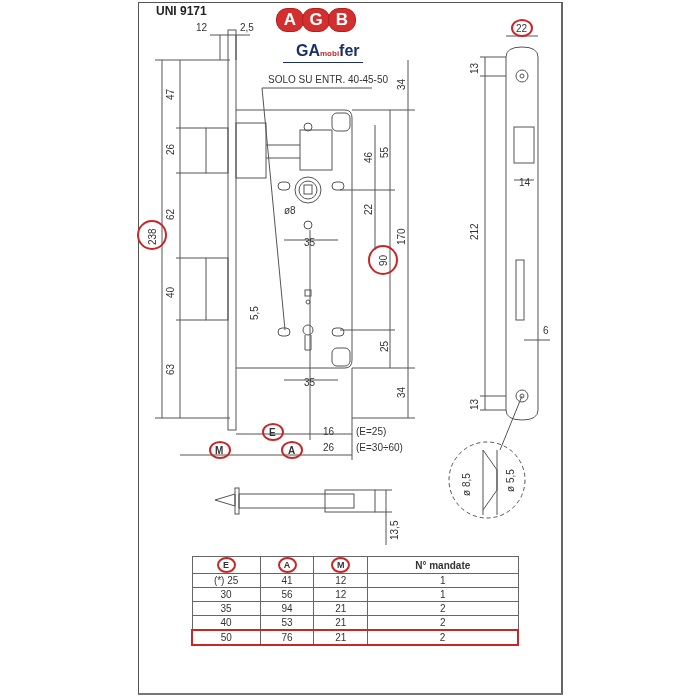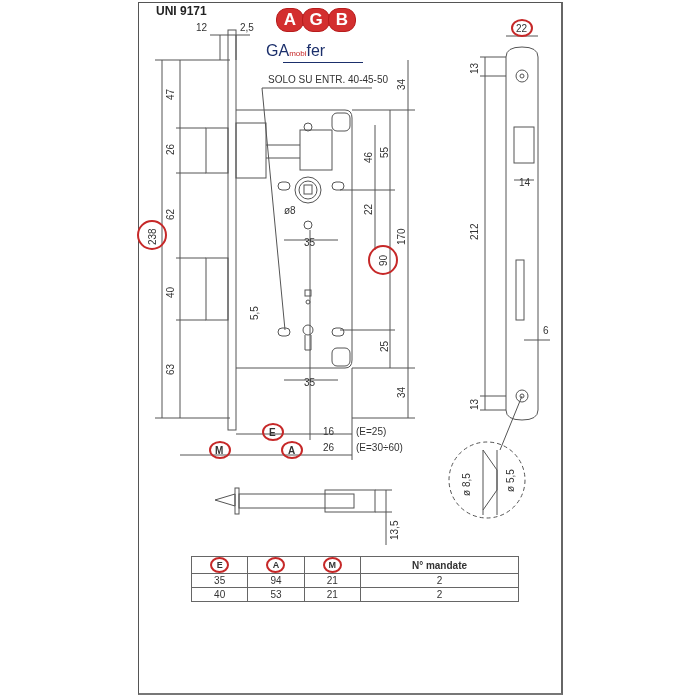--- a/index.html
+++ b/index.html
@@ -1,21 +1,21 @@
 <!DOCTYPE html>
 <html><head>
 <meta charset="utf-8">
 <style>
   html,body{margin:0;padding:0;background:#fff;}
   body{width:700px;height:700px;position:relative;overflow:hidden;font-family:"Liberation Sans",sans-serif;color:#333;}
   .frame{position:absolute;left:138px;top:2px;width:425px;height:693px;border:1px solid #555;border-right:2px solid #666;border-bottom:2px solid #777;box-sizing:border-box;}
   .title{position:absolute;left:156px;top:4px;font-weight:bold;font-size:12px;color:#222;}
   .logo-agb{position:absolute;left:276px;top:8px;display:flex;}
   .logo-agb span{display:inline-block;width:26px;height:22px;border-radius:11px;background:#d32f2f;color:#fff;font-weight:bold;font-size:17px;text-align:center;line-height:22px;margin-right:-2px;border:1px solid #b71c1c;}
-  .logo-ga{position:absolute;left:266px;top:42px;font-weight:normal;font-size:16px;color:#1b2f6b;}
+  .logo-ga{position:absolute;left:296px;top:42px;font-weight:bold;font-size:16px;color:#1b2f6b;}
   .logo-ga small{font-size:8px;color:#c62828;}
   .logo-line{position:absolute;left:283px;top:62px;width:80px;height:1px;background:#1b2f6b;}
   svg.drawing{position:absolute;left:0;top:0;}
   .t{font-family:"Liberation Sans",sans-serif;font-size:10px;fill:#333;}
   table.spec{position:absolute;left:191px;top:556px;border-collapse:collapse;width:328px;font-size:10px;}
   table.spec td,table.spec th{border:1px solid #666;height:13px;padding:0;text-align:center;font-weight:normal;color:#333;}
   table.spec th{font-weight:bold;}
   .circ{display:inline-block;width:15px;height:12px;border:2px solid #c62828;border-radius:50%;line-height:12px;font-weight:bold;font-size:9px;}
   tr.hl td{border-top:2px solid #c62828;border-bottom:2px solid #c62828;}
   tr.hl td:first-child{border-left:2px solid #c62828;}
@@ -176,25 +176,43 @@
 
 <table class="spec">
   <tbody>
       <tr>
     <th><span class="circ">E</span></th>
     <th><span class="circ">A</span></th>
     <th><span class="circ">M</span></th>
     <th>N° mandate</th>
   </tr>
   <tr>
+        <td>(*) 25</td>
+        <td>41</td>
+        <td>12</td>
+        <td>1</td>
+      </tr>
+  <tr>
+        <td>30</td>
+        <td>56</td>
+        <td>12</td>
+        <td>1</td>
+      </tr>
+  <tr>
         <td>35</td>
         <td>94</td>
         <td>21</td>
         <td>2</td>
       </tr>
   <tr>
         <td>40</td>
         <td>53</td>
         <td>21</td>
         <td>2</td>
       </tr>
+  <tr class="hl">
+        <td>50</td>
+        <td>76</td>
+        <td>21</td>
+        <td>2</td>
+      </tr>
 </tbody>
   </table>
 
 </body></html>

